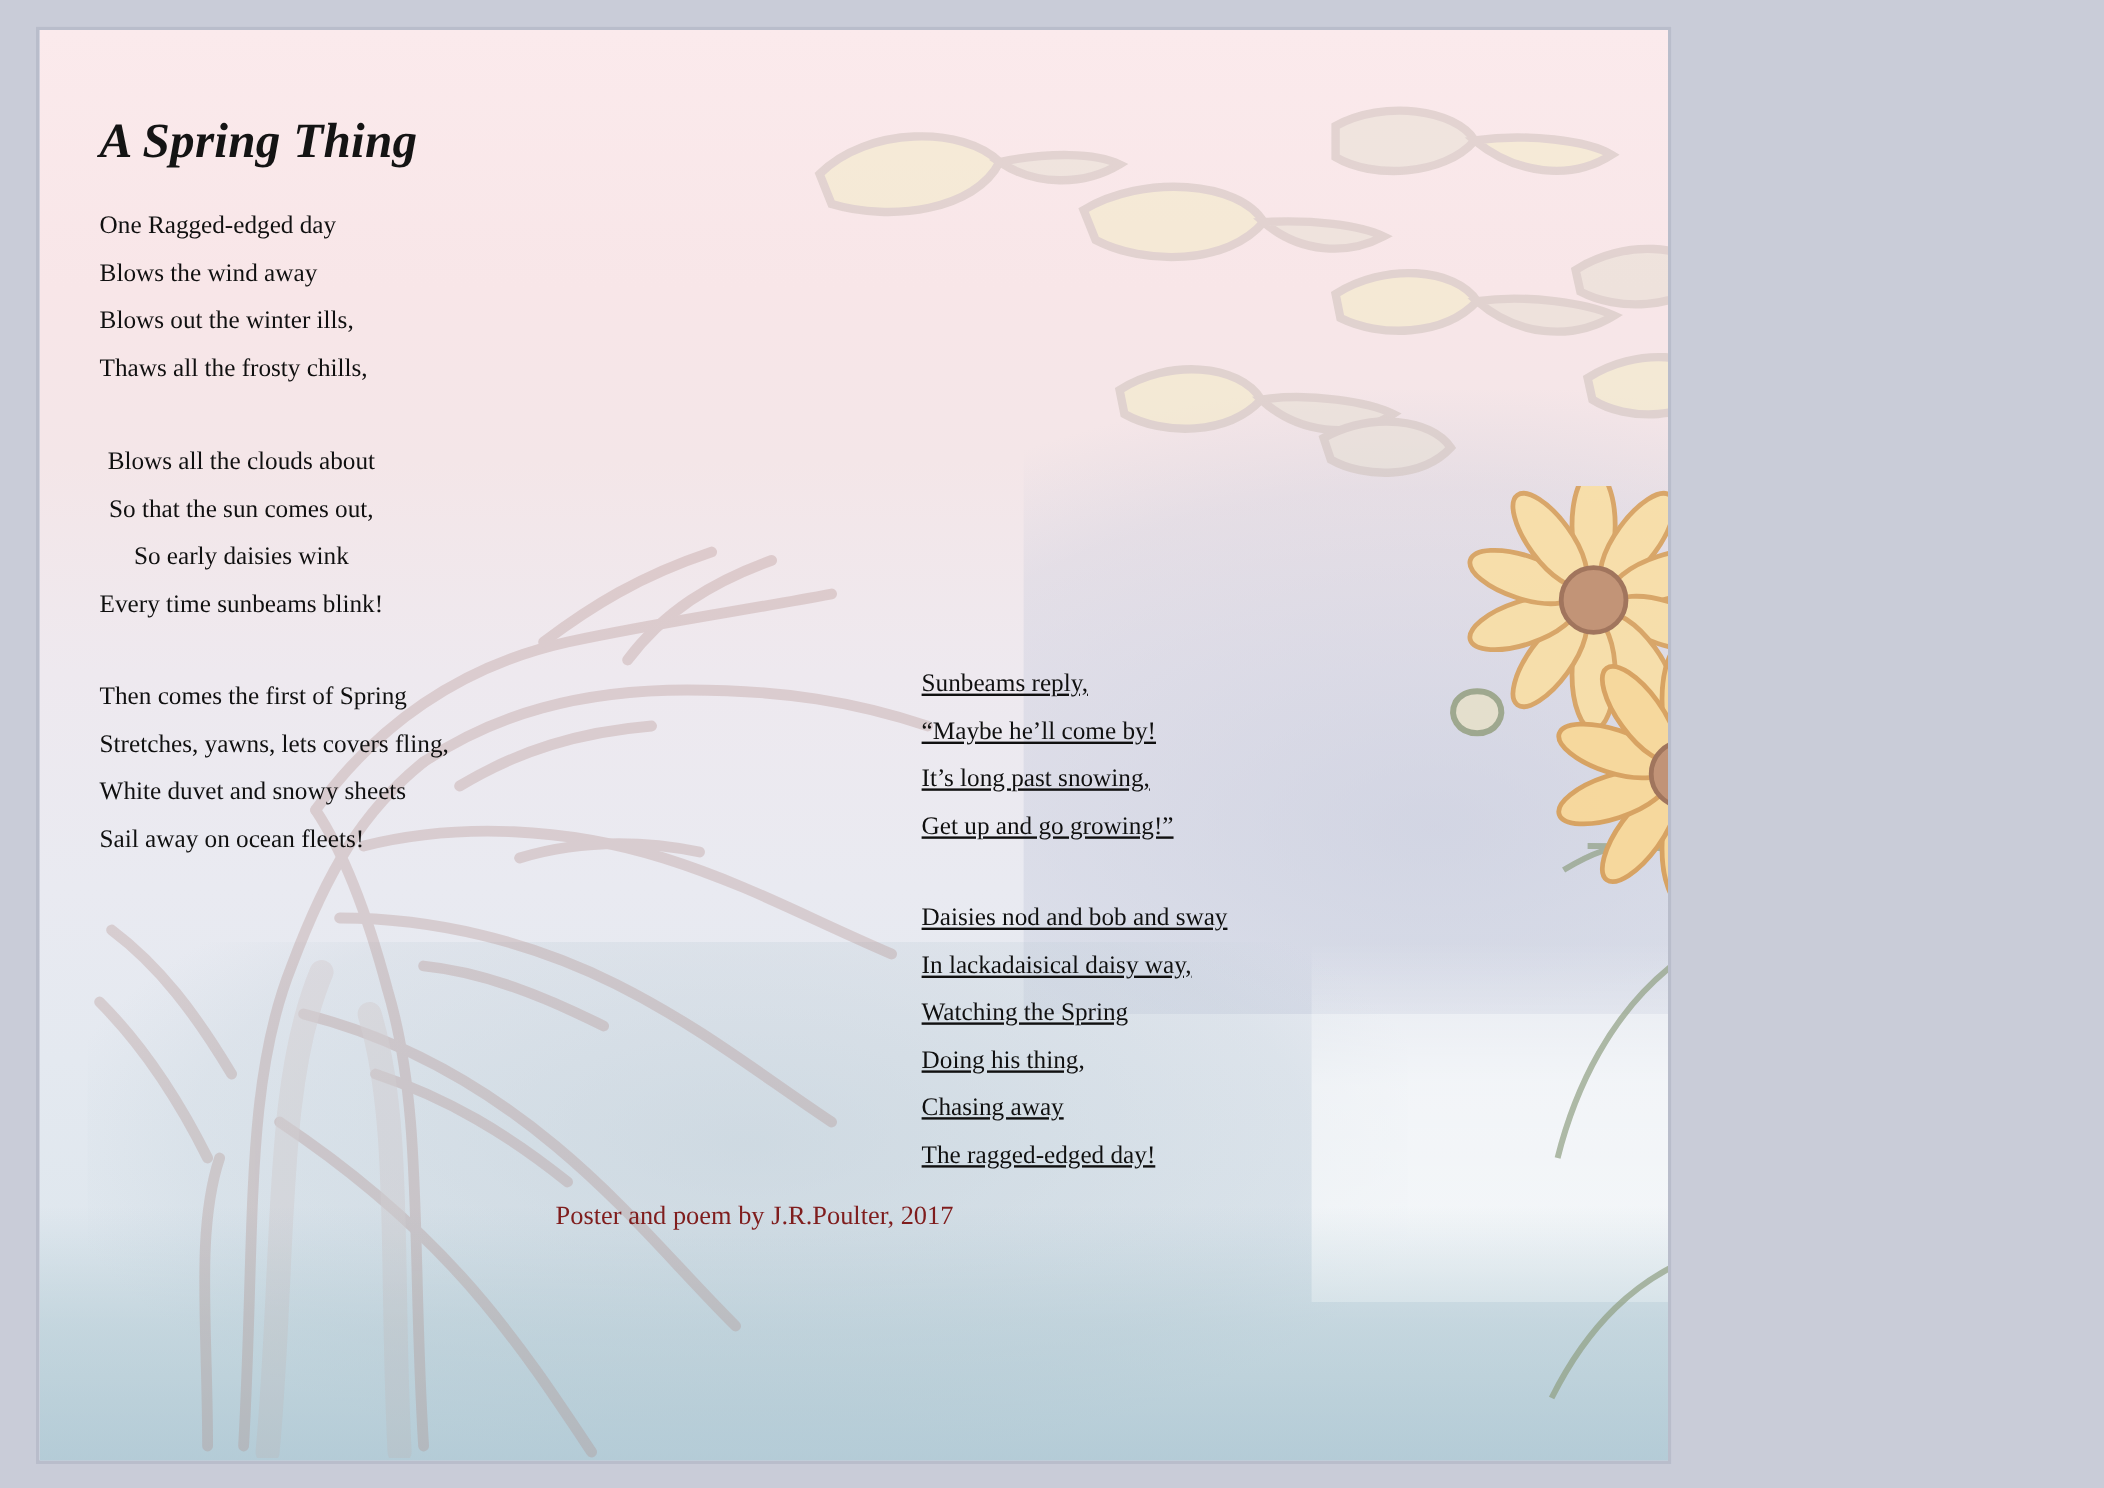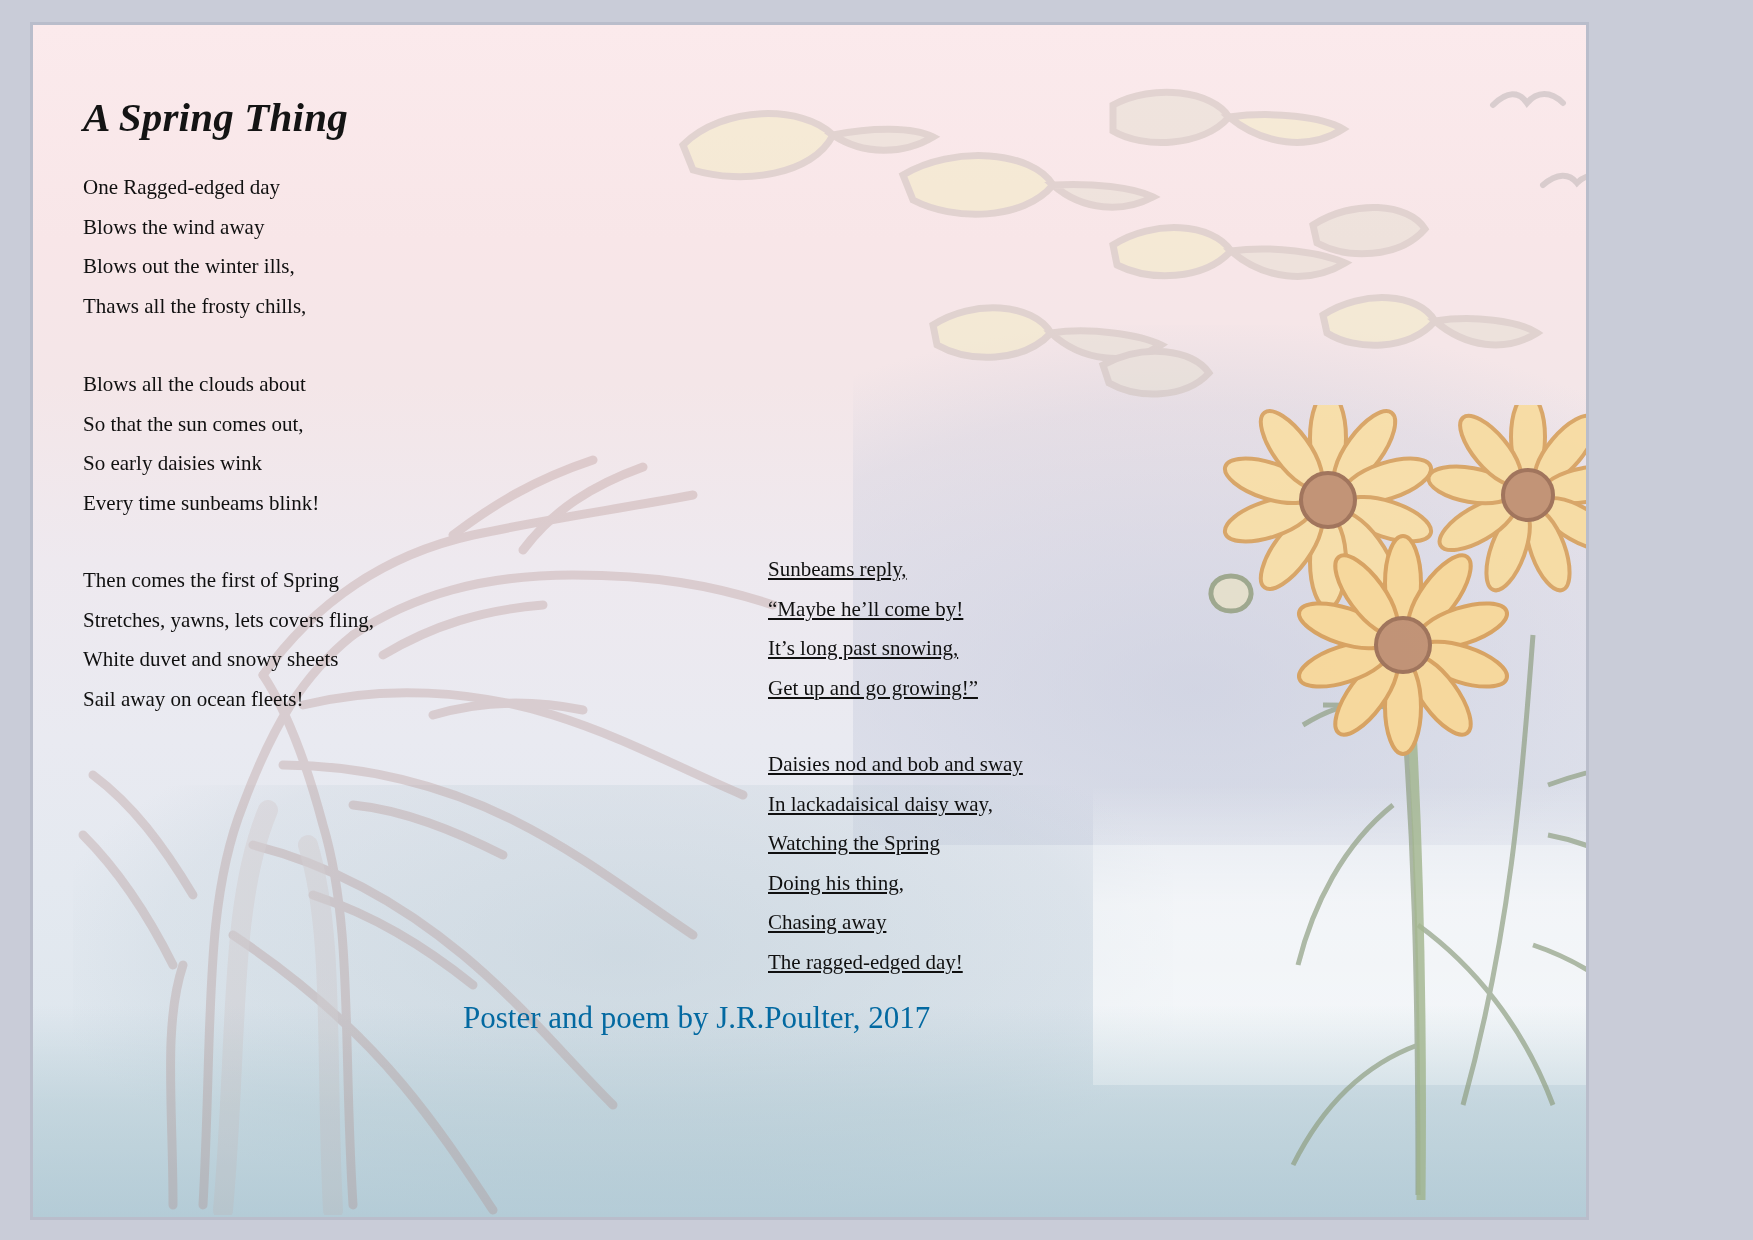--- a/index.html
+++ b/index.html
@@ -20,21 +20,21 @@
     width: 1753px;
     height: 1240px;
     background: #c9ccd8;
     box-sizing: border-box;
   }
 
   #poster-border {
     position: absolute;
     left: 30px;
     top: 22px;
-    width: 1559px;
+    width: 1363px;
     height: 1198px;
     box-sizing: border-box;
     border: 3px solid #b9bdcb;
     background: #e7e9f2;
     overflow: hidden;
   }
 
   
   #art-sky {
     position: absolute;
@@ -133,33 +133,33 @@
     font-size: 21px;
     line-height: 39.5px;
     color: #101010;
     white-space: pre-line;
   }
 
   .col-left { left: 50px; }
   .col-right { left: 735px; text-decoration: underline; }
 
   #stanza-1 { top: 143px; }
-  #stanza-2 { top: 340px; }
+  #stanza-2 { top: 340px; text-align: center; }
   #stanza-3 { top: 536px; }
   #stanza-4 { top: 720px; }
 
   #stanza-5 { top: 525px; }
   #stanza-6 { top: 720px; }
 
   #credit {
     position: absolute;
     left: 430px;
     top: 975px;
-    font-size: 31px;
-    color: #0369a1;
+    font-size: 22px;
+    color: #7f1d1d;
   }
 </style>
 </head>
 <body>
 
 <div id="poster">
   <div id="poster-border">
 
     <div id="art-sky" class="art-shape"></div>
     <div id="hill-1" class="art-shape"></div>

